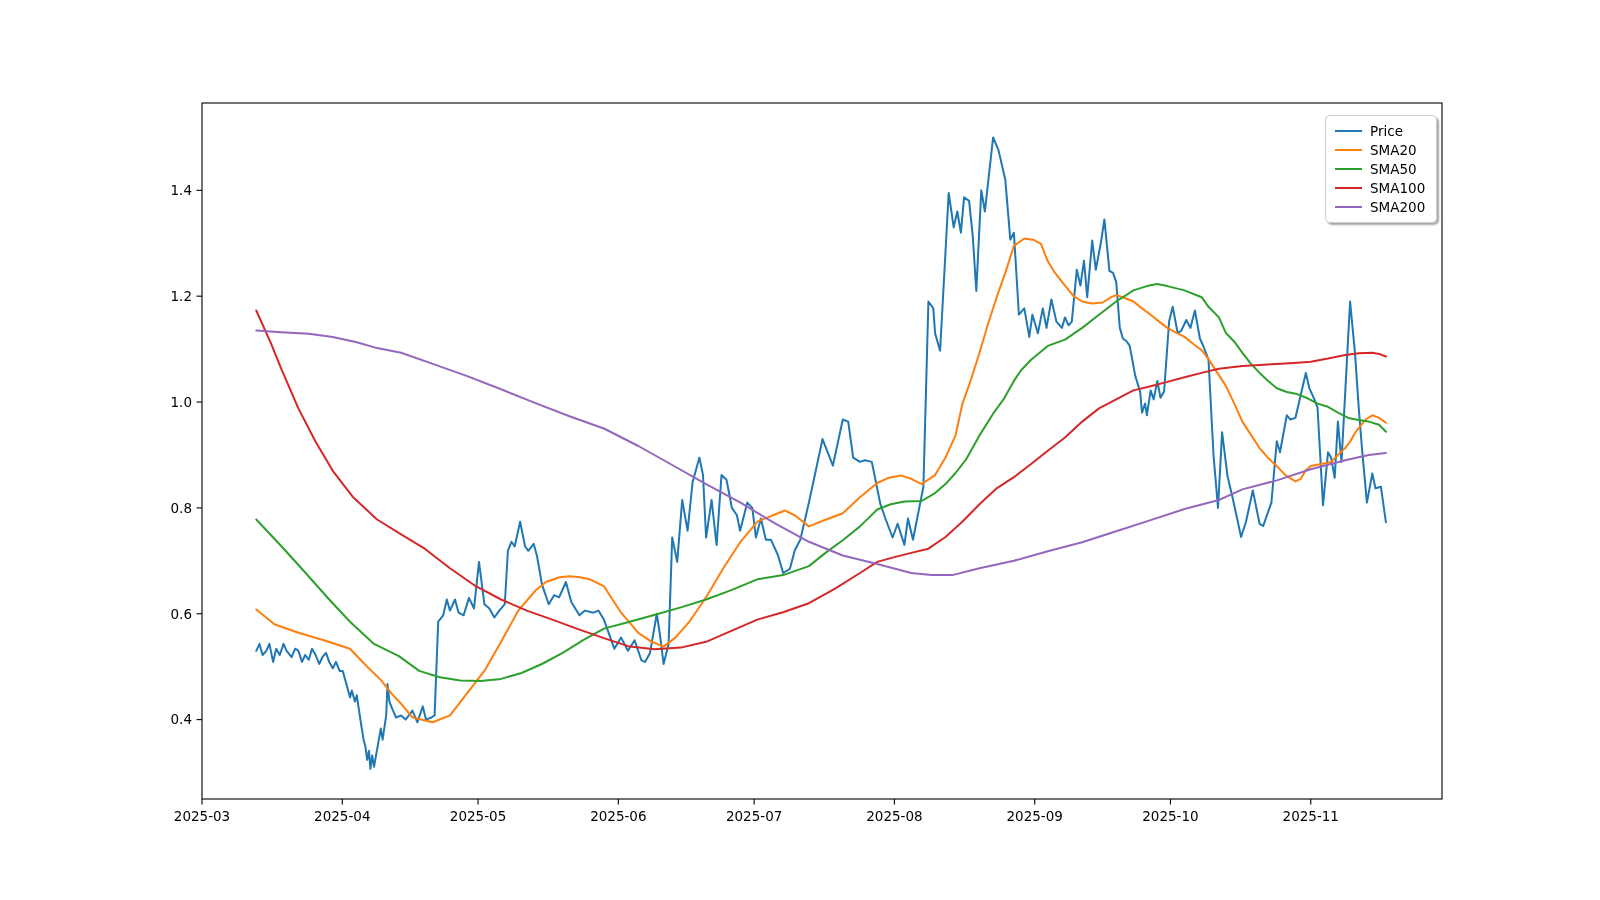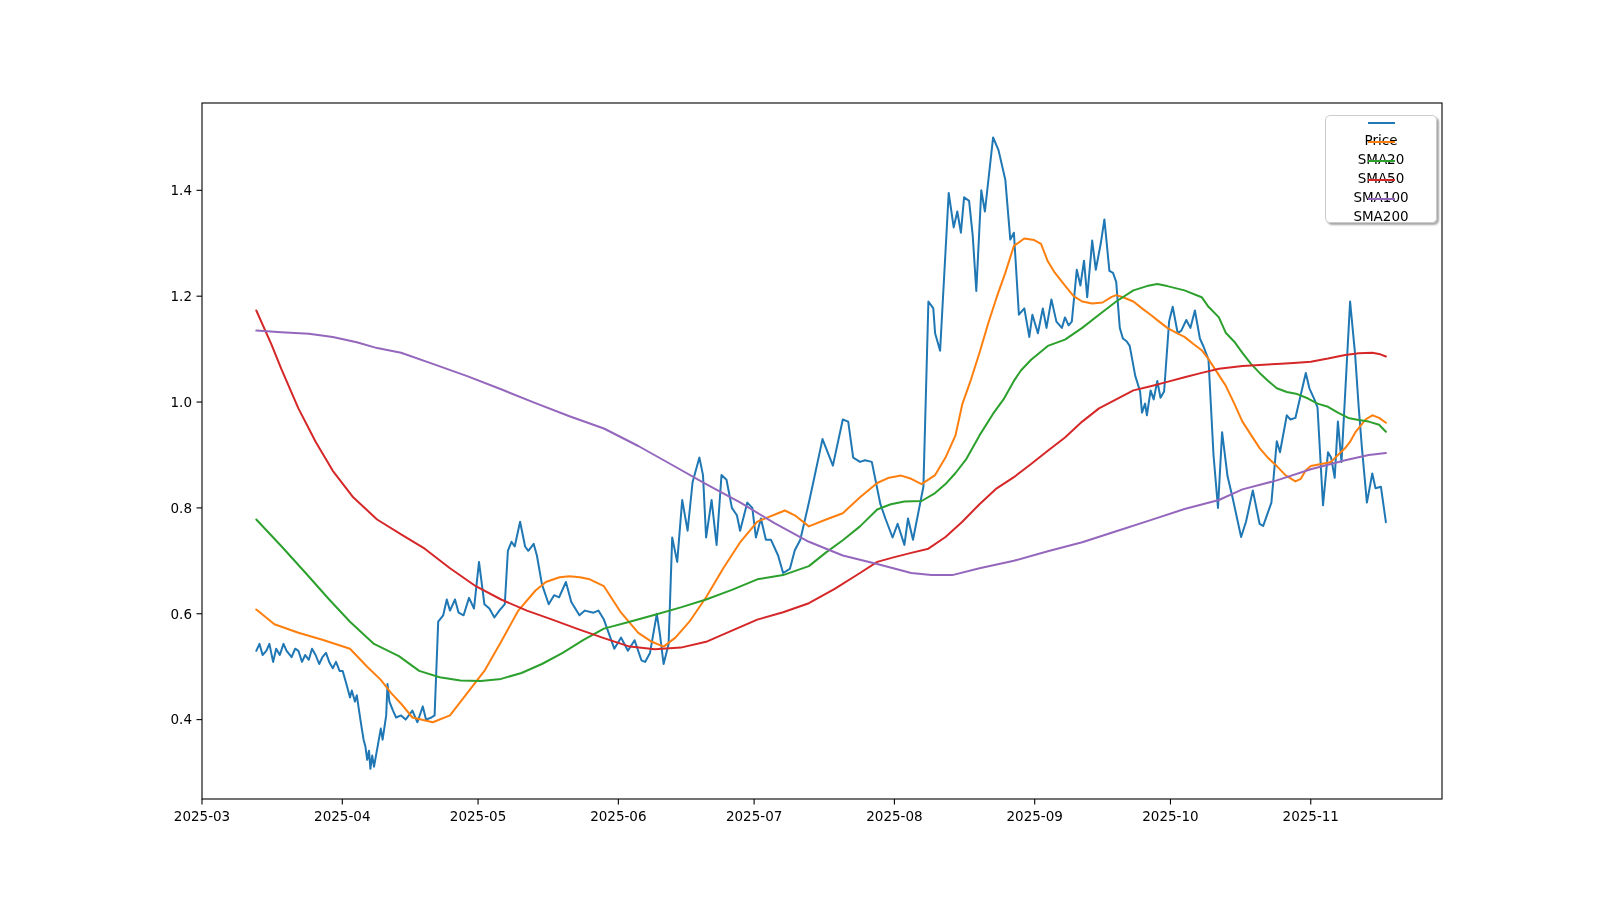--- a/index.html
+++ b/index.html
@@ -6,21 +6,21 @@
   body{width:1600px;height:900px;overflow:hidden;font-family:"DejaVu Sans","Liberation Sans",sans-serif;}
   .figure{position:relative;width:1600px;height:900px;background:#ffffff;}
   svg{position:absolute;left:0;top:0;}
   svg text{font-family:"DejaVu Sans","Liberation Sans",sans-serif;font-size:13.5px;fill:#000000;}
   .legend{
     position:absolute;left:1325px;top:115px;width:112px;height:108px;box-sizing:border-box;
     background:rgba(255,255,255,0.92);border:1px solid #cccccc;border-radius:5px;
     box-shadow:2px 2px 2px rgba(0,0,0,0.35);
     padding:6px 9px;display:flex;flex-direction:column;justify-content:space-between;
   }
-  .legend-row{display:flex;align-items:center;gap:8px;height:18px;flex-direction:column;}
+  .legend-row{display:flex;align-items:center;gap:8px;height:18px;}
   .legend-line{width:27px;height:0;border-top:2.2px solid #000;flex:0 0 auto;}
   .legend-label{font-size:13.5px;color:#000;white-space:nowrap;}
 </style>
 </head>
 <body>
 
 <div class="figure">
   <svg id="chart" width="1600" height="900" viewBox="0 0 1600 900">
       <defs>
         <clipPath id="plotclip">

